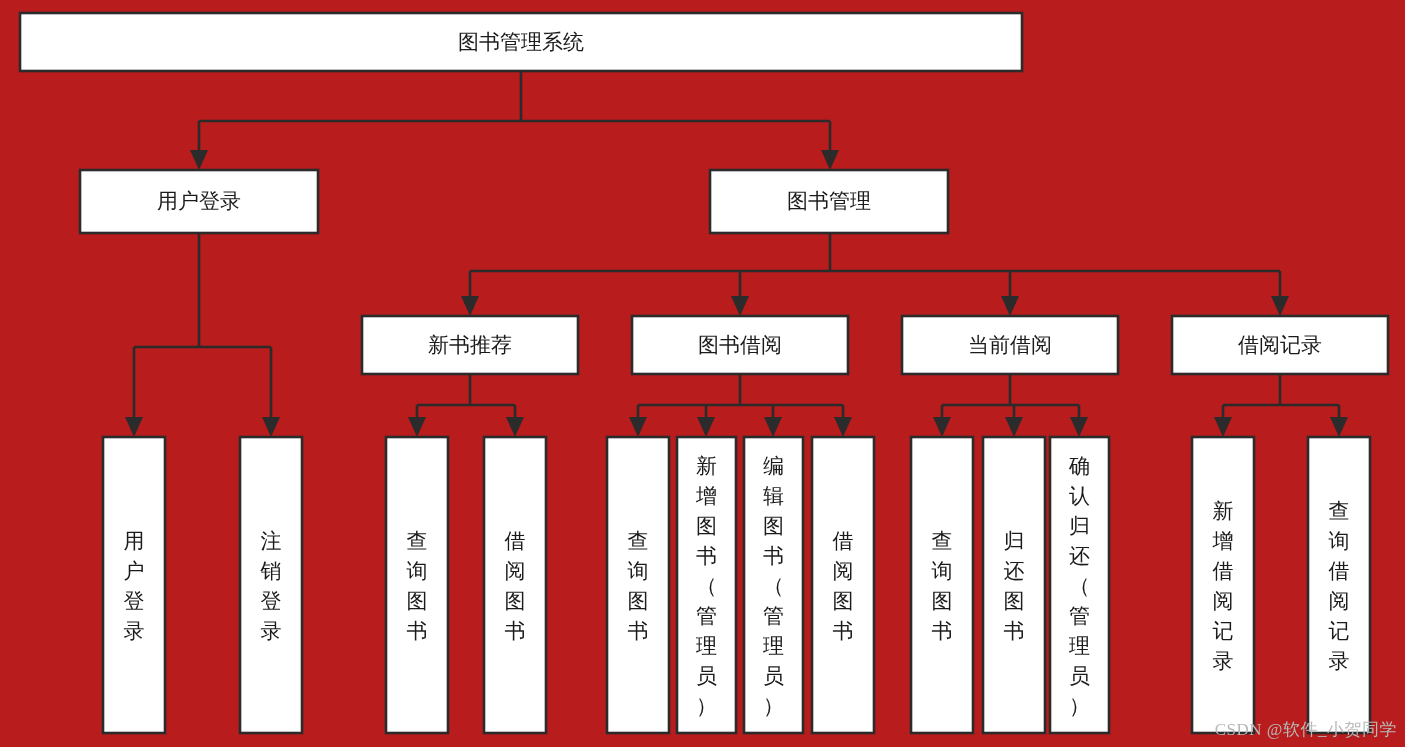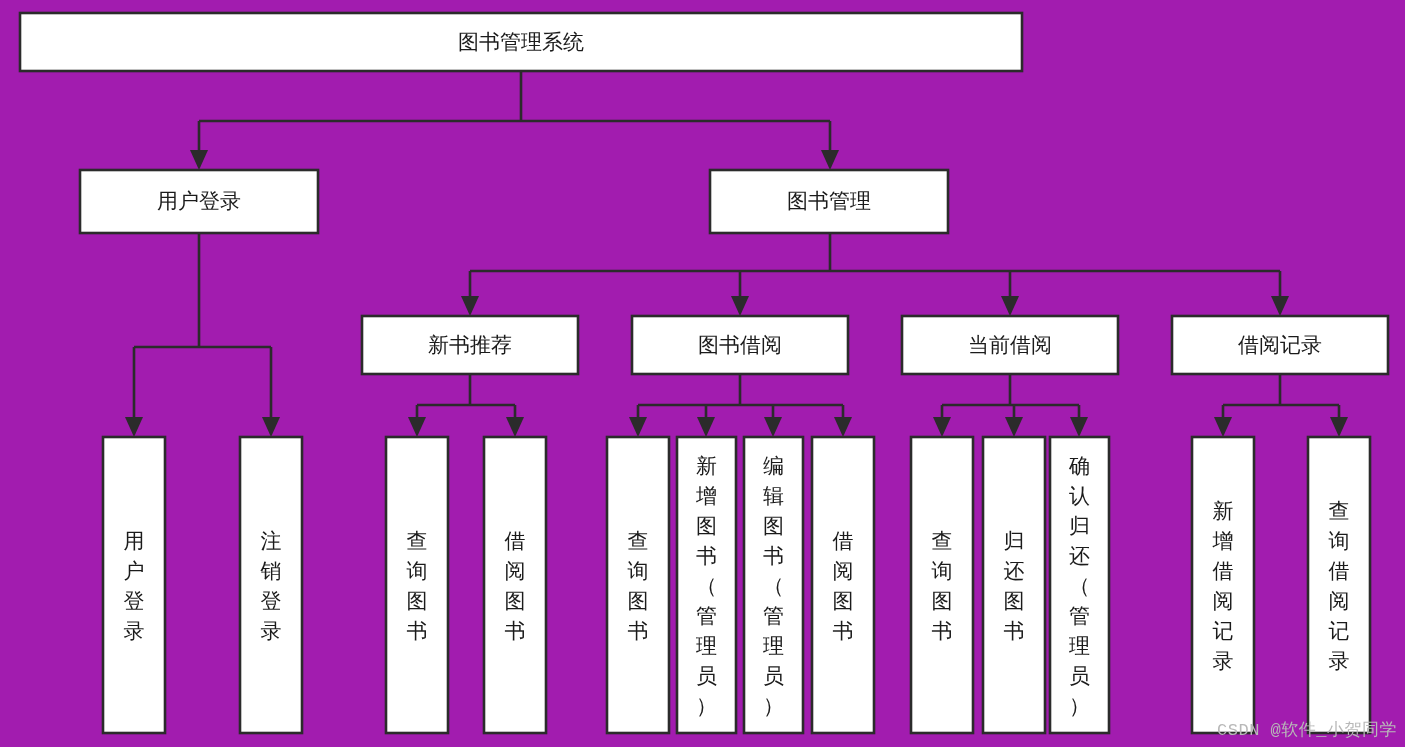--- a/index.html
+++ b/index.html
@@ -7,21 +7,21 @@
     padding: 0;
     background: #ffffff;
   }
   body {
     font-family: "Liberation Sans", "DejaVu Sans", sans-serif;
   }
   #diagram-root {
     position: relative;
     width: 1405px;
     height: 747px;
-    background: #a21caf;
+    background: #b91c1c;
     overflow: hidden;
   }
   svg#flow {
     position: absolute;
     left: 0;
     top: 0;
     width: 1405px;
     height: 747px;
     display: block;
   }
@@ -50,21 +50,21 @@
   .node-label-vertical {
     fill: #1b1b1b;
     font-family: "Liberation Sans", "DejaVu Sans", sans-serif;
     font-size: 21px;
     text-anchor: middle;
   }
   .watermark {
     position: absolute;
     right: 8px;
     bottom: 6px;
-    font-family: Liberation Mono, monospace;
+    font-family: Liberation Serif, serif;
     font-size: 17px;
     color: #b8b8b8;
     letter-spacing: 0.5px;
     white-space: nowrap;
     user-select: none;
   }
 </style>
 </head>
 <body>
 

